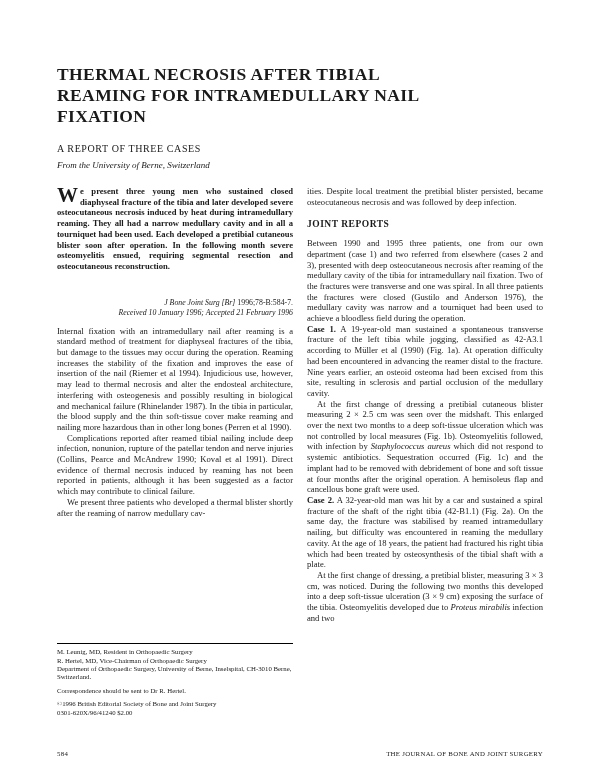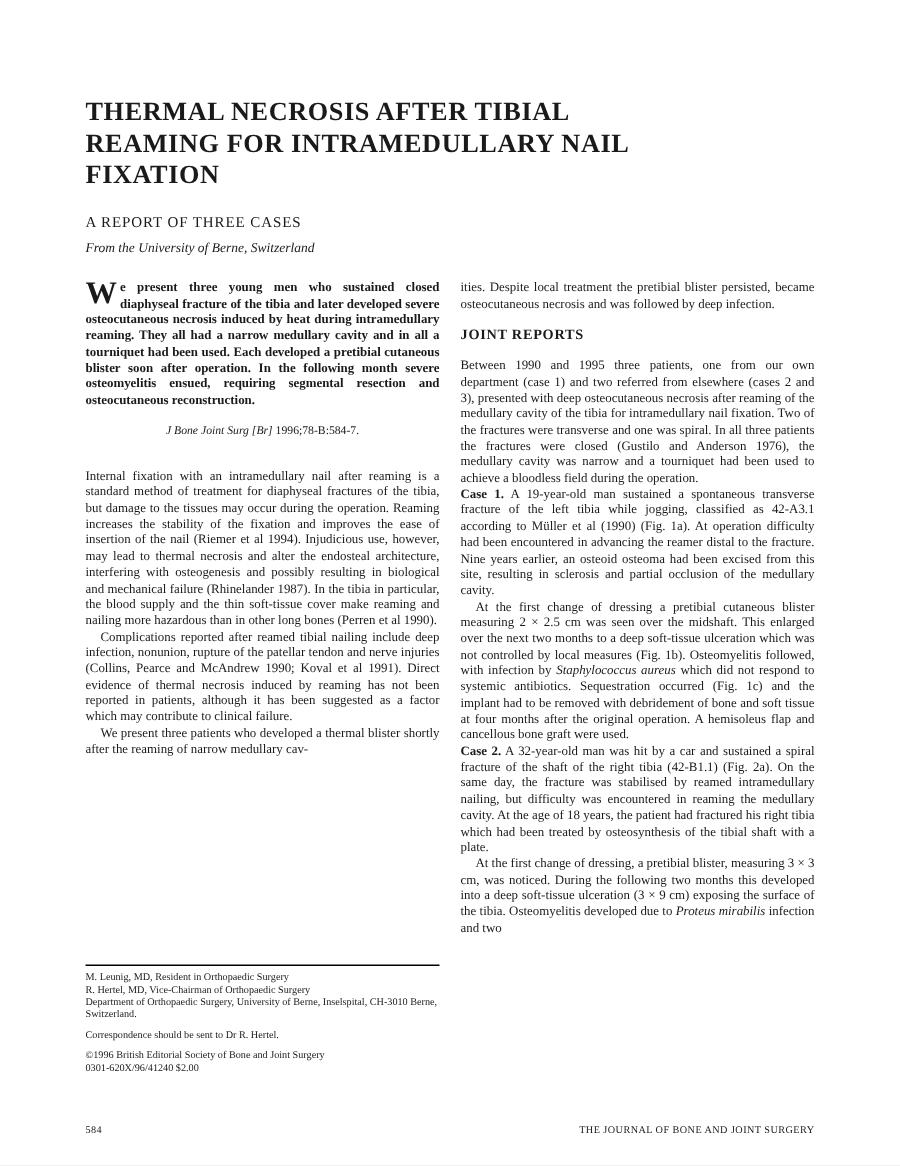--- a/index.html
+++ b/index.html
@@ -52,25 +52,25 @@
   .indent { text-indent: 10px; }
   
   .abstract { font-weight: bold; }
   .dropcap {
     float: left;
     font-size: 21px;
     line-height: 17px;
     font-weight: bold;
     margin: 1px 2px 0 0;
   }
-  .citation-block { margin-top: 10px; font-size: 7.8px; line-height: 10px; text-align: center; }
+  .citation-block { margin-top: 26px; font-size: 7.8px; line-height: 10px; text-align: right; }
   .citation-journal { font-style: italic; }
   .received-line { font-style: italic; }
   
-  .body-start { margin-top: 20px; }
+  .body-start { margin-top: 8px; }
   
   .section-heading {
     font-weight: bold;
     font-size: 9.5px;
     letter-spacing: 0.5px;
     margin: 12px 0 8px 0;
     text-align: left;
   }
   .case-label { font-weight: bold; }
   .latin { font-style: italic; }
@@ -105,20 +105,21 @@
   <div class="article-subtitle">A REPORT OF THREE CASES</div>
   <div class="affiliation">From the University of Berne, Switzerland</div>
 
   <div class="columns">
 
     <div class="col col-left">
       <p class="abstract"><span class="dropcap">W</span><span>e present three young men who sustained closed diaphyseal fracture of the tibia and later developed severe osteocutaneous necrosis induced by heat during intramedullary reaming. They all had a narrow medullary cavity and in all a tourniquet had been used. Each developed a pretibial cutaneous blister soon after operation. In the following month severe osteomyelitis ensued, requiring segmental resection and osteocutaneous reconstruction.</span></p>
 
       <div class="citation-block">
         <div><span class="citation-journal">J Bone Joint Surg [Br]</span><span> 1996;78-B:584-7.</span></div>
+        <div class="received-line">Received 10 January 1996; Accepted 21 February 1996</div>
       </div>
 
       <p class="body-start">Internal fixation with an intramedullary nail after reaming is a standard method of treatment for diaphyseal fractures of the tibia, but damage to the tissues may occur during the operation. Reaming increases the stability of the fixation and improves the ease of insertion of the nail (Riemer et al 1994). Injudicious use, however, may lead to thermal necrosis and alter the endosteal architecture, interfering with osteogenesis and possibly resulting in biological and mechanical failure (Rhinelander 1987). In the tibia in particular, the blood supply and the thin soft-tissue cover make reaming and nailing more hazardous than in other long bones (Perren et al 1990).</p>
       <p class="indent">Complications reported after reamed tibial nailing include deep infection, nonunion, rupture of the patellar tendon and nerve injuries (Collins, Pearce and McAndrew 1990; Koval et al 1991). Direct evidence of thermal necrosis induced by reaming has not been reported in patients, although it has been suggested as a factor which may contribute to clinical failure.</p>
       <p class="indent">We present three patients who developed a thermal blister shortly after the reaming of narrow medullary cav-</p>
 
       <div class="footnote">
         <div class="footnote-group">
           <div>M. Leunig, MD, Resident in Orthopaedic Surgery</div>
           <div>R. Hertel, MD, Vice-Chairman of Orthopaedic Surgery</div>

